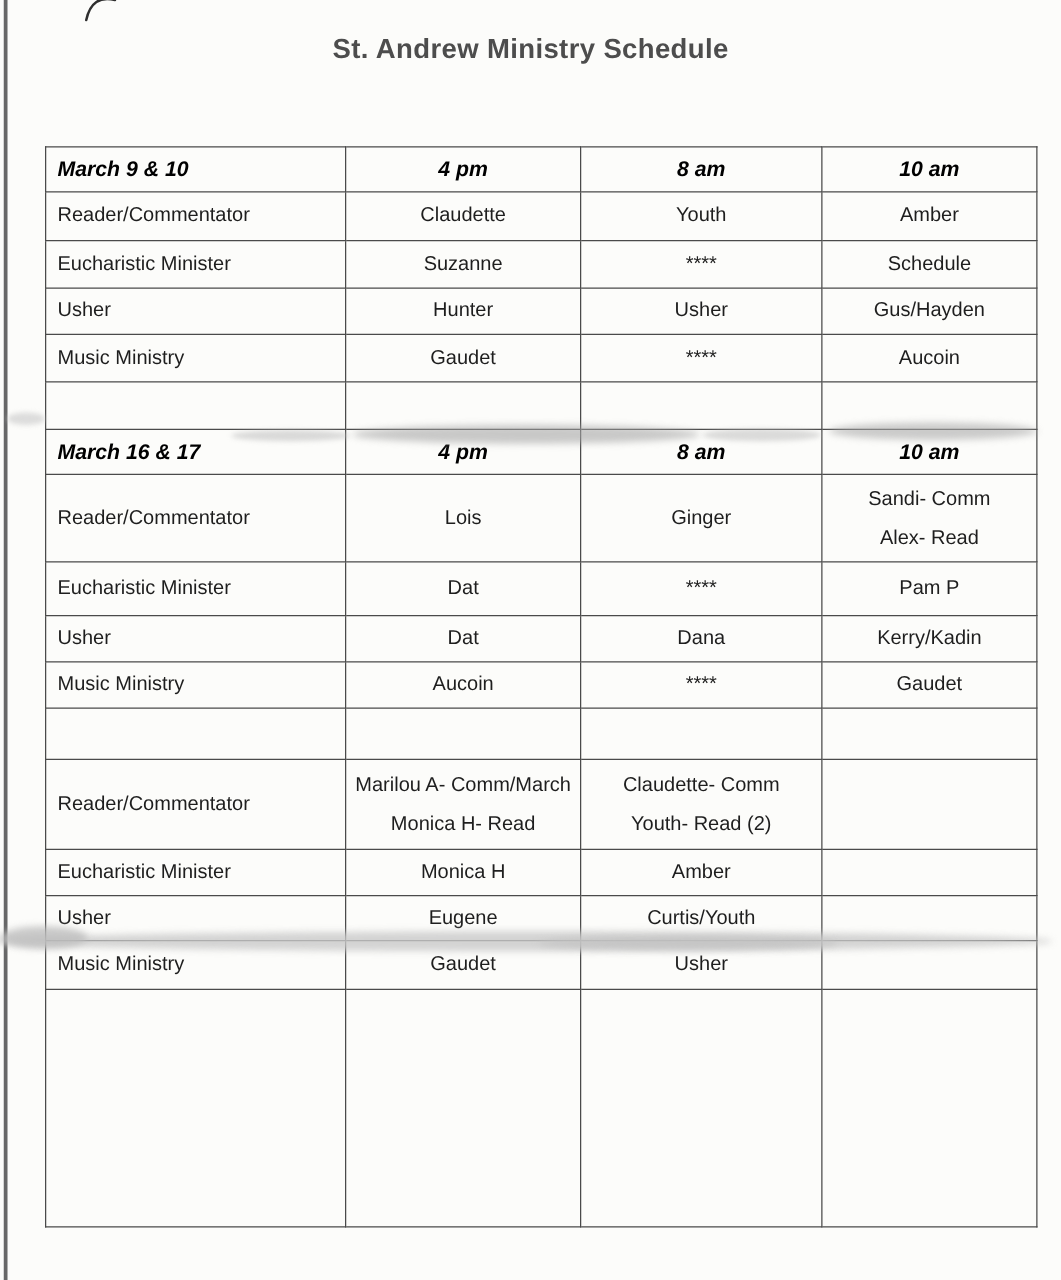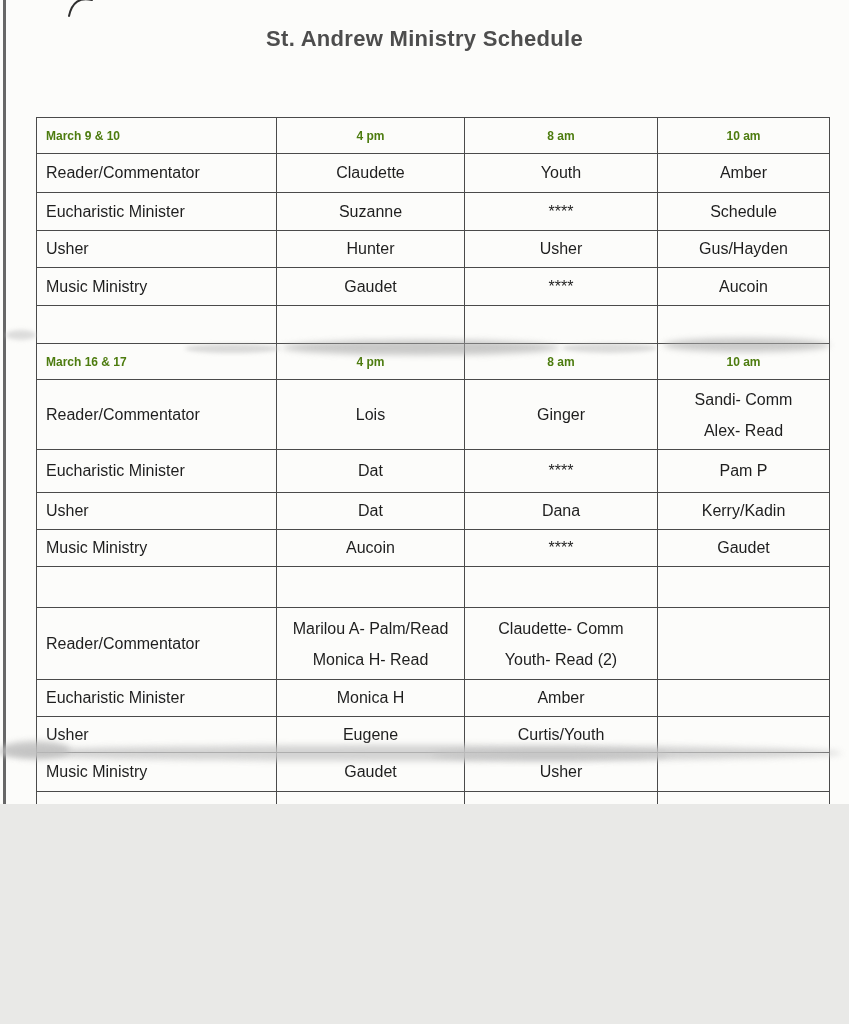--- a/index.html
+++ b/index.html
@@ -3,21 +3,21 @@
 <meta charset="utf-8">
 <style>
   html,body{margin:0;padding:0;}
   body{
     background:#e9e9e7;
     font-family:"Liberation Sans","DejaVu Sans",sans-serif;
   }
   .page{
     position:relative;
     width:849px;
-    height:804px;
+    height:1024px;
     background:#fcfcfa;
     overflow:hidden;
     margin:0 auto;
   }
   
   .scan-edge{
     position:absolute;
     left:3px; top:0;
     width:3px; height:1024px;
     background:#4c4c4c;
@@ -54,22 +54,23 @@
     color:#1e1e1e;
     overflow:hidden;
     white-space:nowrap;
   }
   table.schedule td.label-cell{
     text-align:left;
     padding-left:9px;
   }
   table.schedule tr.header-row td{
     font-weight:bold;
-    font-size:12px;
-    color:#4d7c0f;
+    font-size:17px;
+    color:#000000;
+    font-style:italic;
   }
   table.schedule .line{
     line-height:31px;
   }
   
   .smudge{
     position:absolute;
     border-radius:50%;
     pointer-events:none;
   }
@@ -174,21 +175,21 @@
         </tr>
         <tr class="spacer-row" style="height: 41px;">
           <td></td>
           <td></td>
           <td></td>
           <td></td>
         </tr>
         <tr class="body-row" style="height: 72px;">
           <td class="label-cell">Reader/Commentator</td>
           <td>
-            <div class="line">Marilou A- Palm/Read</div>
+            <div class="line">Marilou A- Comm/March</div>
             <div class="line">Monica H- Read</div>
           </td>
           <td>
             <div class="line">Claudette- Comm</div>
             <div class="line">Youth- Read (2)</div>
           </td>
           <td></td>
         </tr>
         <tr class="body-row" style="height: 37px;">
           <td class="label-cell">Eucharistic Minister</td>

